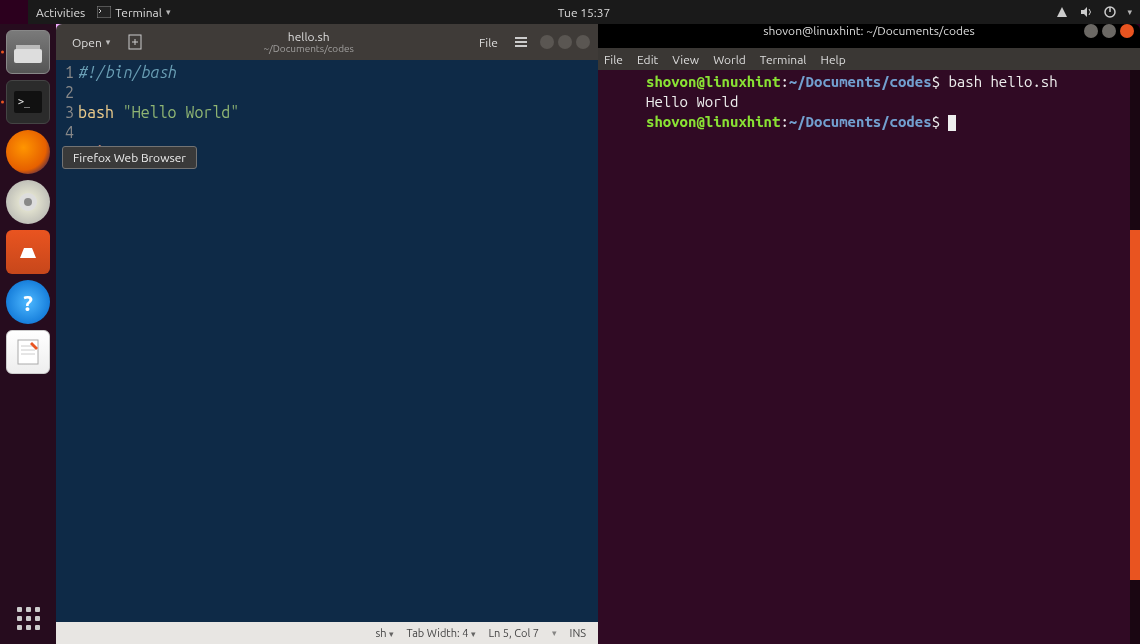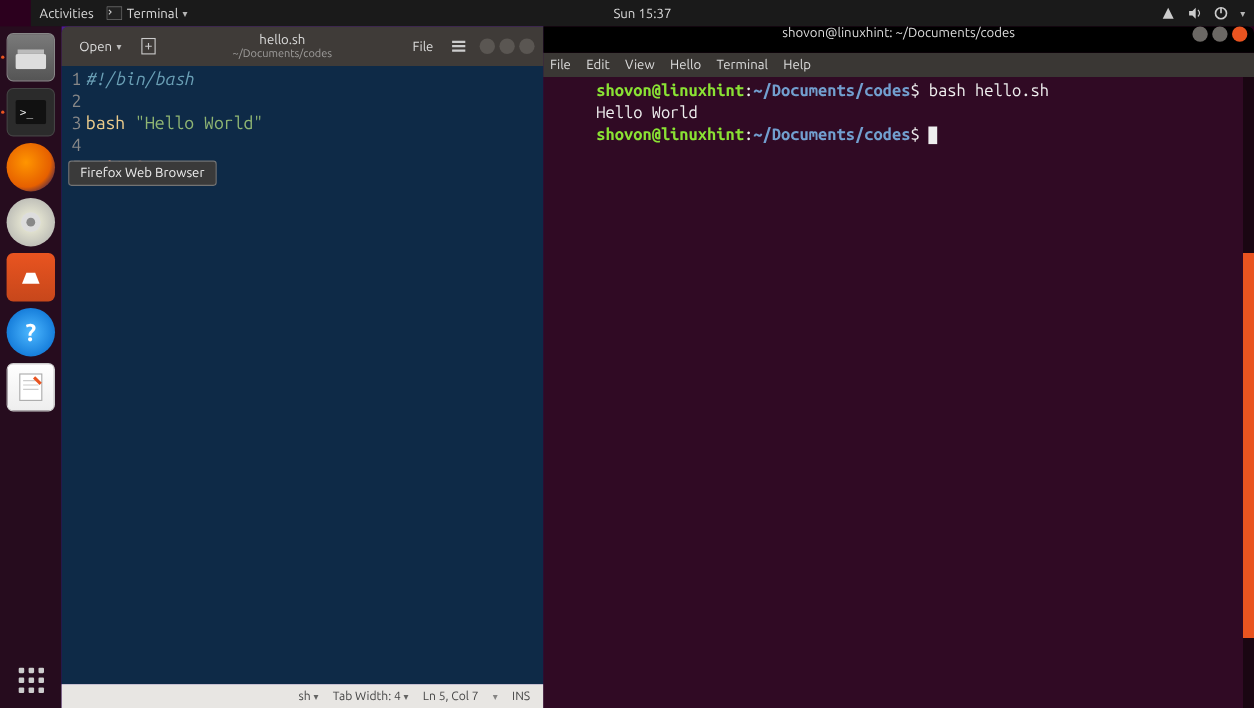--- a/index.html
+++ b/index.html
@@ -81,24 +81,24 @@
 }
 
 .workspace {
   position: absolute;
   left: 56px; top: 24px; right: 0; bottom: 0;
   display: flex;
 }
 
 
 .gedit {
-  width: 438px;
+  width: 542px;
   display: flex;
   flex-direction: column;
-  background: #4c1d95;
+  background: #f0abfc;
 }
 .gedit-header {
   height: 36px;
   background: #3f3b38;
   display: flex;
   align-items: center;
   padding: 0 8px;
   color: #ddd;
   font-size: 12px;
   border-top-left-radius: 6px;
@@ -226,21 +226,21 @@
       <span class="icon">
         <svg width="14" height="12" viewBox="0 0 14 12">
             <rect x="0" y="0" width="14" height="12" fill="#222" stroke="#888"></rect>
             <path d="M2 3 L4 5 L2 7" stroke="#ccc" fill="none" stroke-width="1"></path>
           </svg>
       </span>
       <span>Terminal</span>
       <span class="dropdown-arrow">▾</span>
     </span>
   </div>
-  <div class="center">Sun 15:37</div>
+  <div class="center">Tue 15:37</div>
   <div class="right">
     <span class="icon">
         <svg width="14" height="14">
           <path d="M7 2 L12 12 L2 12 Z" fill="#ccc"></path>
         </svg>
       </span>
     <span class="icon">
         <svg width="14" height="14">
           <path d="M2 5 L5 5 L8 2 L8 12 L5 9 L2 9 Z" fill="#ccc"></path>
           <path d="M10 4 Q13 7 10 10" stroke="#ccc" fill="none"></path>
@@ -375,21 +375,21 @@
       <div class="term-winbtns">
         <div class="tw-min"></div>
         <div class="tw-max"></div>
         <div class="tw-close"></div>
       </div>
     </div>
     <div class="term-menu" id="term-menu">
         <span>File</span>
         <span>Edit</span>
         <span>View</span>
-        <span>Hello</span>
+        <span>World</span>
         <span>Terminal</span>
         <span>Help</span>
       </div>
     <div class="term-body" id="term-body">
       <div class="term-line"><span class="p-user">shovon@linuxhint</span>:<span class="p-path">~/Documents/codes</span>$<span class="p-cmd"> bash hello.sh</span></div>
         <div class="term-line">Hello World</div>
         <div class="term-line"><span class="p-user">shovon@linuxhint</span>:<span class="p-path">~/Documents/codes</span>$<span class="p-cmd"> </span><span class="cursor"></span></div>
         <div class="term-scroll">
         <div class="term-scroll-thumb"></div>
       </div>

